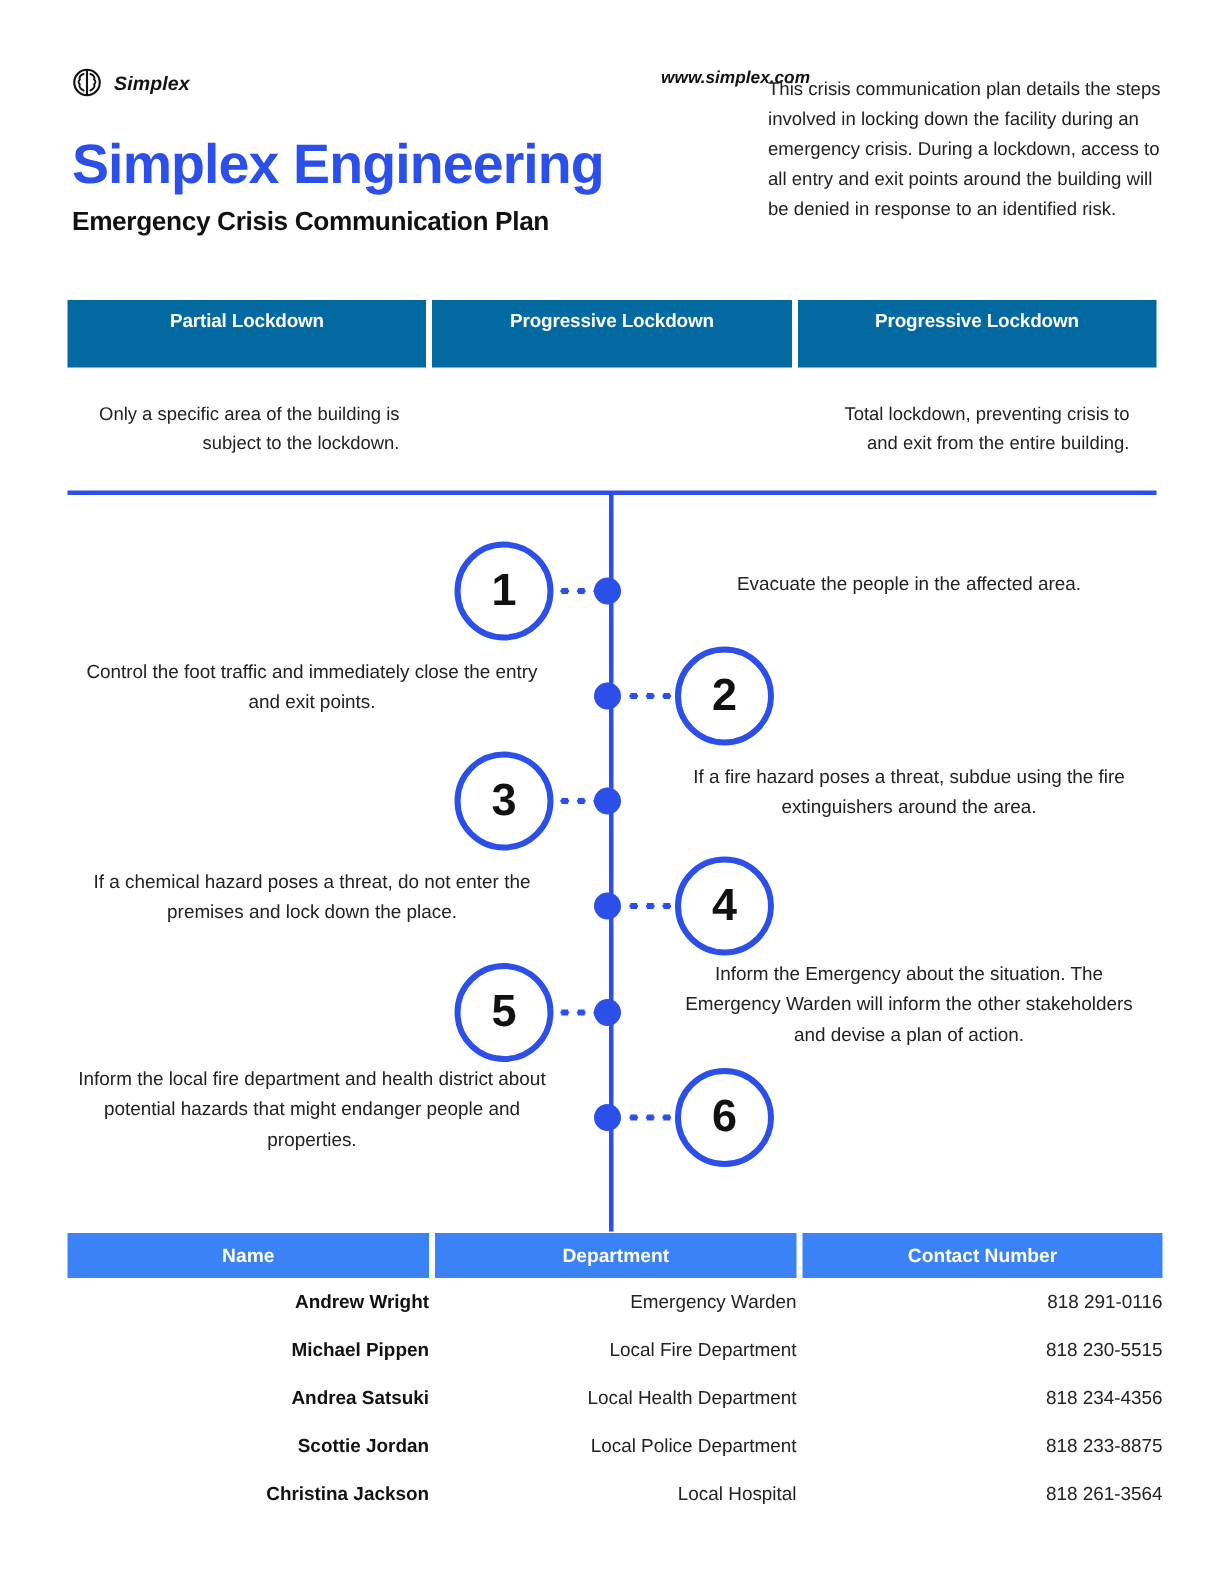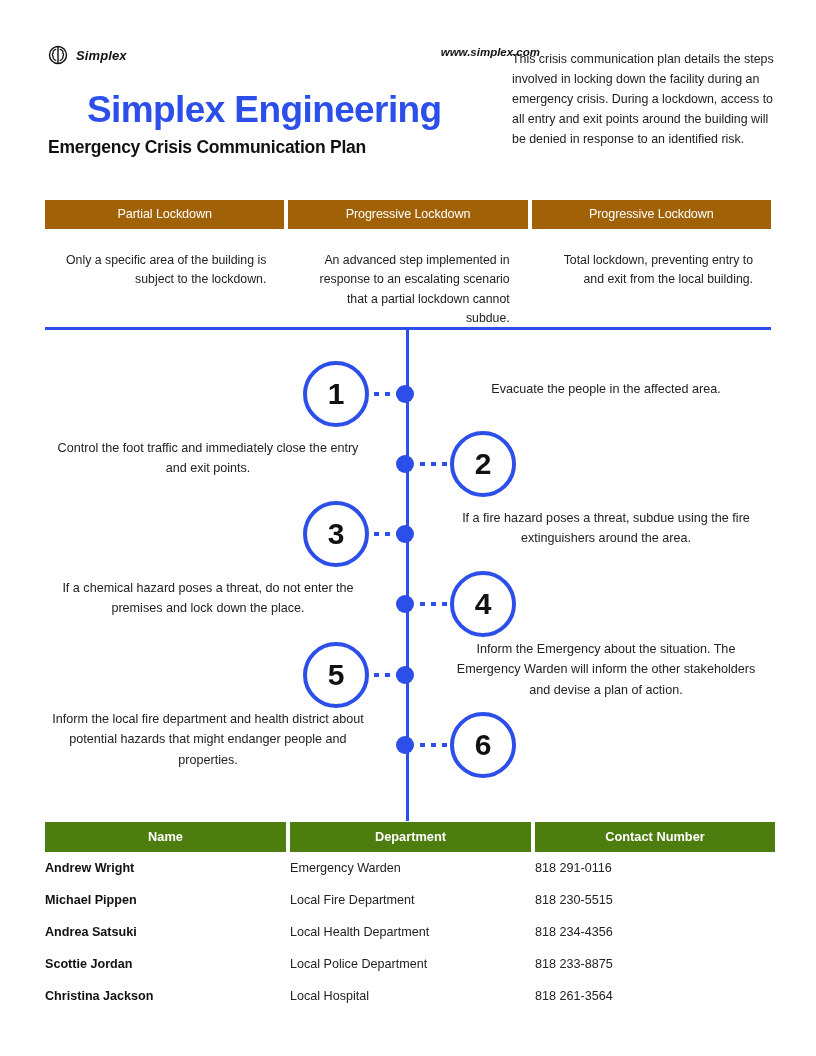--- a/index.html
+++ b/index.html
@@ -73,21 +73,20 @@
     left: 0;
     width: 430px;
   }
 
   .main-title {
     font-size: 37px;
     font-weight: bold;
     color: #2B4FE8;
     letter-spacing: -0.6px;
     line-height: 1.1;
-    margin-left: 39px;
   }
 
   .sub-title {
     margin-top: 6px;
     font-size: 17.5px;
     font-weight: bold;
     color: #111111;
     letter-spacing: -0.25px;
   }
 
@@ -112,26 +111,26 @@
     gap: 4px;
   }
 
   .lockdown-col {
     flex: 1 1 0;
     display: flex;
     flex-direction: column;
   }
 
   .lockdown-head {
-    background: #a16207;
+    background: #0369a1;
     color: #ffffff;
     font-size: 12.6px;
-    font-weight: normal;
+    font-weight: bold;
     text-align: center;
-    padding: 7px 4px 8px;
+    padding: 7px 4px 24px;
     letter-spacing: -0.1px;
   }
 
   .lockdown-body {
     padding: 22px 18px 0;
     font-size: 12.3px;
     line-height: 1.58;
     text-align: right;
     color: #222222;
   }
@@ -245,40 +244,40 @@
     left: 45px;
     width: 726px;
   }
 
   .contacts-head {
     display: flex;
     gap: 4px;
   }
 
   .contacts-head div {
-    background: #4d7c0f;
+    background: #3b82f6;
     color: #ffffff;
     font-size: 12.8px;
     font-weight: bold;
     text-align: center;
     padding: 7px 4px 8px;
   }
 
   .col-name   { width: 241px; flex: 0 0 241px; }
   .col-dept   { width: 241px; flex: 0 0 241px; }
   .col-phone  { width: 240px; flex: 0 0 240px; }
 
   .contacts-row {
     display: flex;
     gap: 4px;
     padding: 9px 0 9px;
   }
 
   .contacts-row .cell {
-    text-align: left;
+    text-align: right;
     font-size: 12.6px;
     color: #222222;
   }
 
   .contacts-row .cell.name {
     font-weight: bold;
     color: #111111;
   }
 </style>
 </head>
@@ -312,26 +311,25 @@
 
   <div class="lockdown-section">
 
     <div class="lockdown-col">
       <div class="lockdown-head">Partial Lockdown</div>
       <div class="lockdown-body">Only a specific area of the building is subject to the lockdown.</div>
     </div>
 
     <div class="lockdown-col">
       <div class="lockdown-head">Progressive Lockdown</div>
-      <div class="lockdown-body">An advanced step implemented in response to an escalating scenario that a partial lockdown cannot subdue.</div>
     </div>
 
     <div class="lockdown-col">
       <div class="lockdown-head">Progressive Lockdown</div>
-      <div class="lockdown-body">Total lockdown, preventing entry to and exit from the local building.</div>
+      <div class="lockdown-body">Total lockdown, preventing crisis to and exit from the entire building.</div>
     </div>
   </div>
 
   <div class="divider"></div>
 
   <div class="timeline">
 
     <div class="timeline-spine"></div>
 
     <div class="step left" style="top: 30px;">

